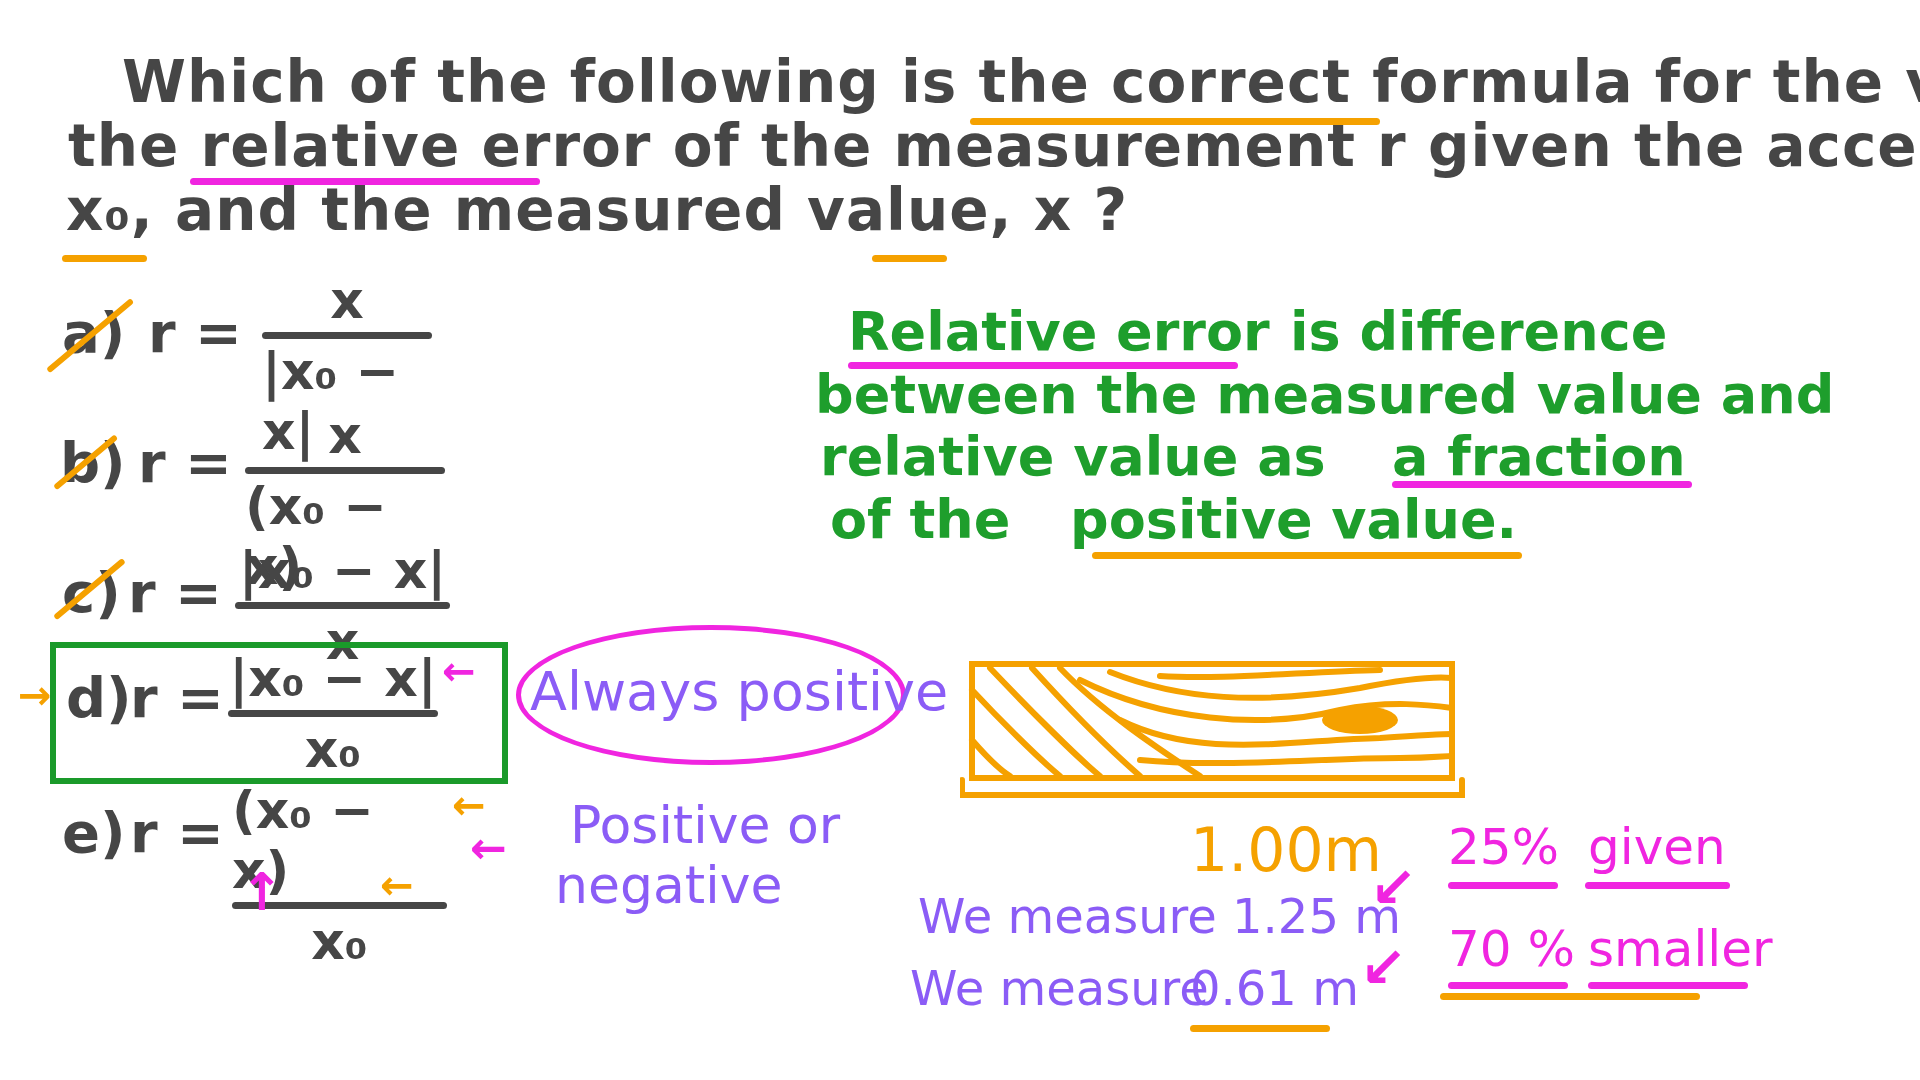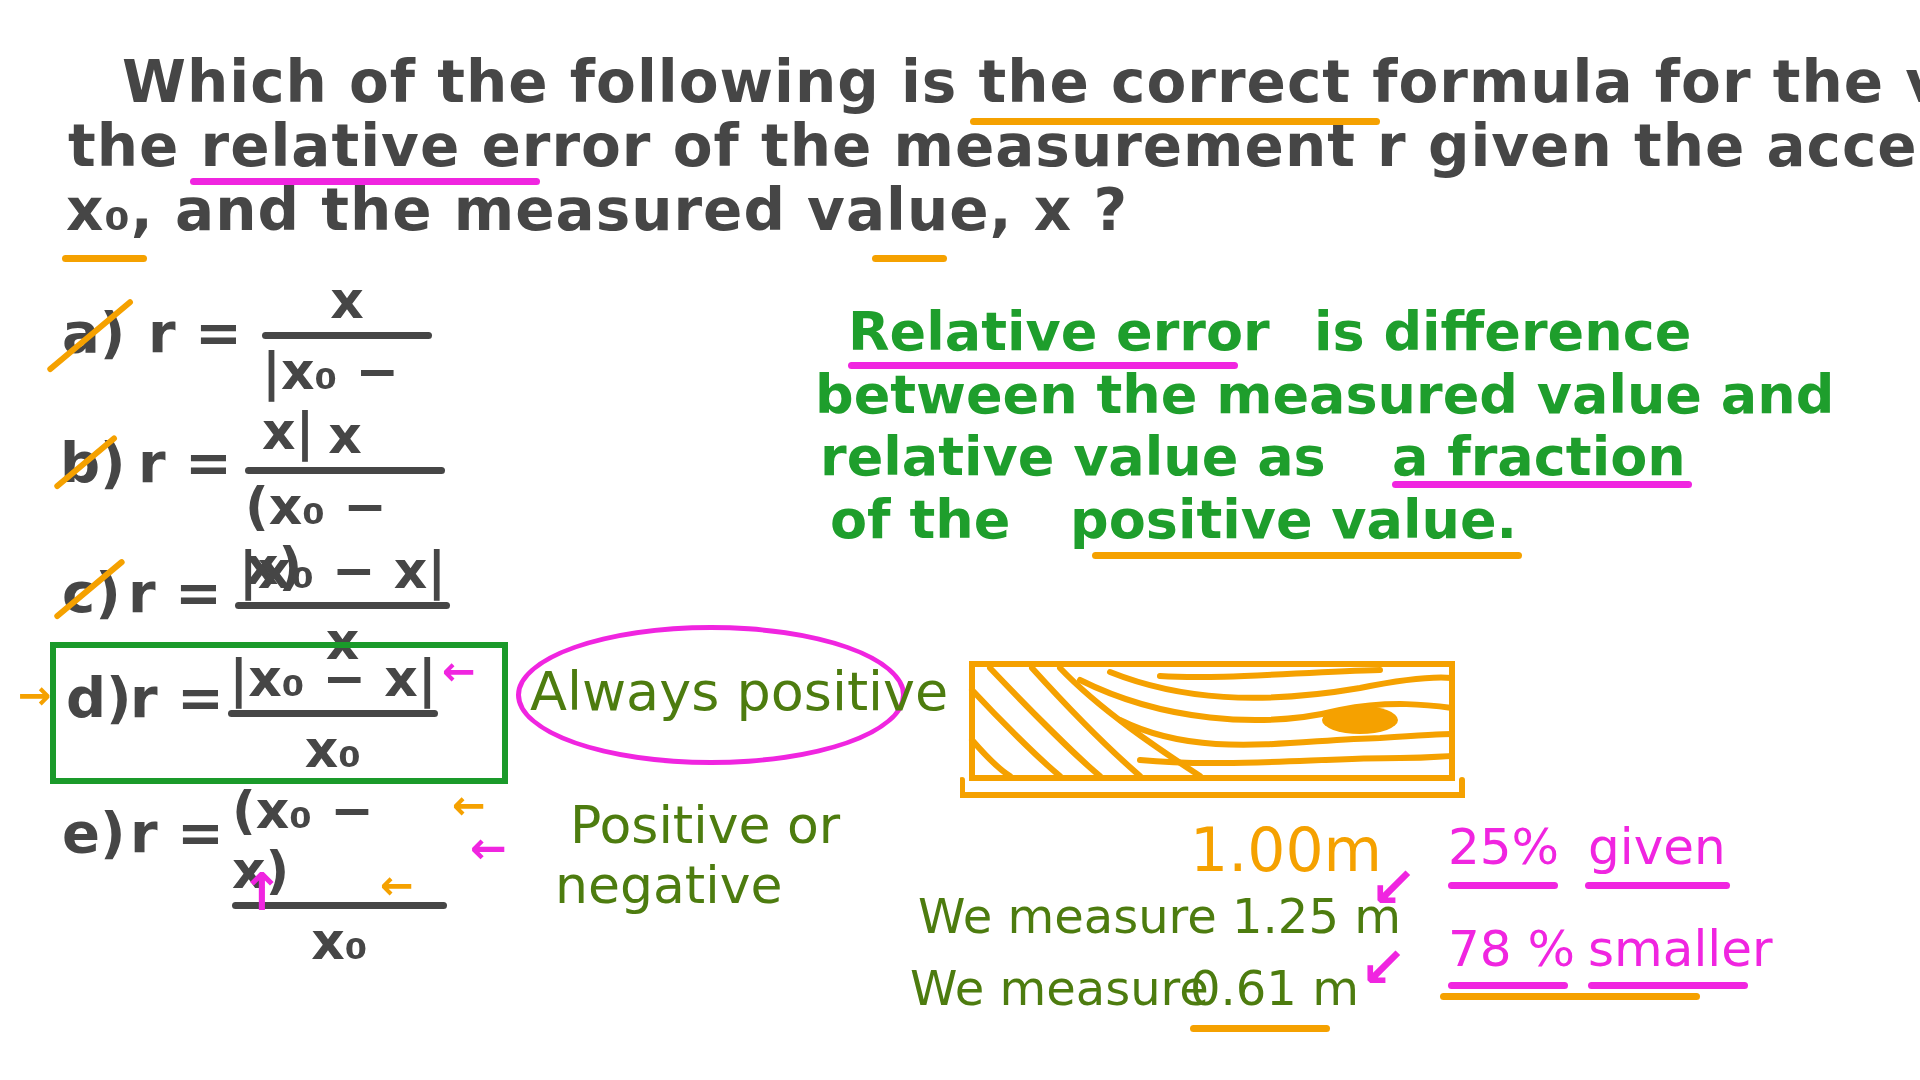--- a/index.html
+++ b/index.html
@@ -4,21 +4,21 @@
 <style>
   html, body { margin:0; padding:0; }
   body { width:1920px; height:1080px; background:#ffffff; position:relative; overflow:hidden;
          font-family:"DejaVu Sans", sans-serif; color:#444444; }
   .hw { position:absolute; white-space:nowrap; font-family:"DejaVu Sans", sans-serif; }
   .q { font-size:58px; color:#464646; font-weight:bold; letter-spacing:1px; }
   .opt { font-size:56px; color:#464646; font-weight:bold; }
   .frac { position:absolute; display:flex; flex-direction:column; align-items:center; font-weight:bold; color:#464646; font-size:52px; }
   .frac .bar { height:7px; background:#464646; border-radius:4px; width:100%; margin:2px 0; }
   .green { color:#1e9e2c; font-size:54px; font-weight:bold; }
-  .blue { color:#4d7c0f; font-size:48px; }
+  .blue { color:#8b5cf6; font-size:48px; }
   .pink { color:#f025e0; font-size:50px; }
   .orange { color:#f5a100; font-size:50px; }
   .ul { position:absolute; height:7px; border-radius:4px; }
   .strike { position:absolute; height:6px; background:#f5a100; border-radius:3px; transform-origin:left center; }
   .answer-box { position:absolute; border:6px solid #1a9a2a; }
   .ellipse { position:absolute; border:5px solid #f025e0; border-radius:50%; }
   .arrow { position:absolute; font-weight:bold; }
 </style>
 </head>
 <body>
@@ -80,21 +80,21 @@
   <span>x₀</span>
 </div>
 <div class="arrow orange" style="left:452px; top:782px; font-size:40px;">←</div>
 <div class="arrow pink" style="left:470px; top:822px; font-size:44px;">←</div>
 <div class="arrow orange" style="left:380px; top:862px; font-size:40px;">←</div>
 <div class="arrow pink" style="left:240px; top:862px; font-size:52px;">↑</div>
 <div class="hw blue" style="left:570px; top:795px; font-size:52px;">Positive or</div>
 <div class="hw blue" style="left:555px; top:855px; font-size:52px;">negative</div>
 
 <div class="hw green" style="left:848px; top:300px;">Relative error</div>
-<div class="hw green" style="left:1290px; top:300px;margin-left:24px;">is difference</div>
+<div class="hw green" style="left:1290px; top:300px;">is difference</div>
 <div class="ul" style="left:848px; top:362px; width:390px; background:#f025e0;"></div>
 <div class="hw green" style="left:815px; top:363px;">between the measured value and</div>
 <div class="hw green" style="left:820px; top:425px;">relative value as</div>
 <div class="hw green" style="left:1392px; top:425px;">a fraction</div>
 <div class="ul" style="left:1392px; top:481px; width:300px; background:#f025e0;"></div>
 <div class="hw green" style="left:830px; top:488px;">of the</div>
 <div class="hw green" style="left:1070px; top:488px;">positive value.</div>
 <div class="ul" style="left:1092px; top:552px; width:430px; background:#f5a100;"></div>
 
 <svg style="position:absolute; left:960px; top:650px;" width="620" height="160">
@@ -122,17 +122,17 @@
 <div class="ul" style="left:1190px; top:1025px; width:140px; background:#f5a100;"></div>
 
 <div class="arrow pink" style="left:1370px; top:855px; font-size:56px;">↙</div>
 <div class="arrow pink" style="left:1360px; top:935px; font-size:56px;">↙</div>
 
 <div class="hw pink" style="left:1448px; top:818px;">25%</div>
 <div class="hw pink" style="left:1588px; top:818px;">given</div>
 <div class="ul" style="left:1448px; top:882px; width:110px; background:#f025e0;"></div>
 <div class="ul" style="left:1585px; top:882px; width:145px; background:#f025e0;"></div>
 
-<div class="hw pink" style="left:1448px; top:920px;">78 %</div>
+<div class="hw pink" style="left:1448px; top:920px;">70 %</div>
 <div class="hw pink" style="left:1588px; top:920px;">smaller</div>
 <div class="ul" style="left:1448px; top:982px; width:120px; background:#f025e0;"></div>
 <div class="ul" style="left:1588px; top:982px; width:160px; background:#f025e0;"></div>
 <div class="ul" style="left:1440px; top:993px; width:260px; background:#f5a100;"></div>
 
 </body></html>

